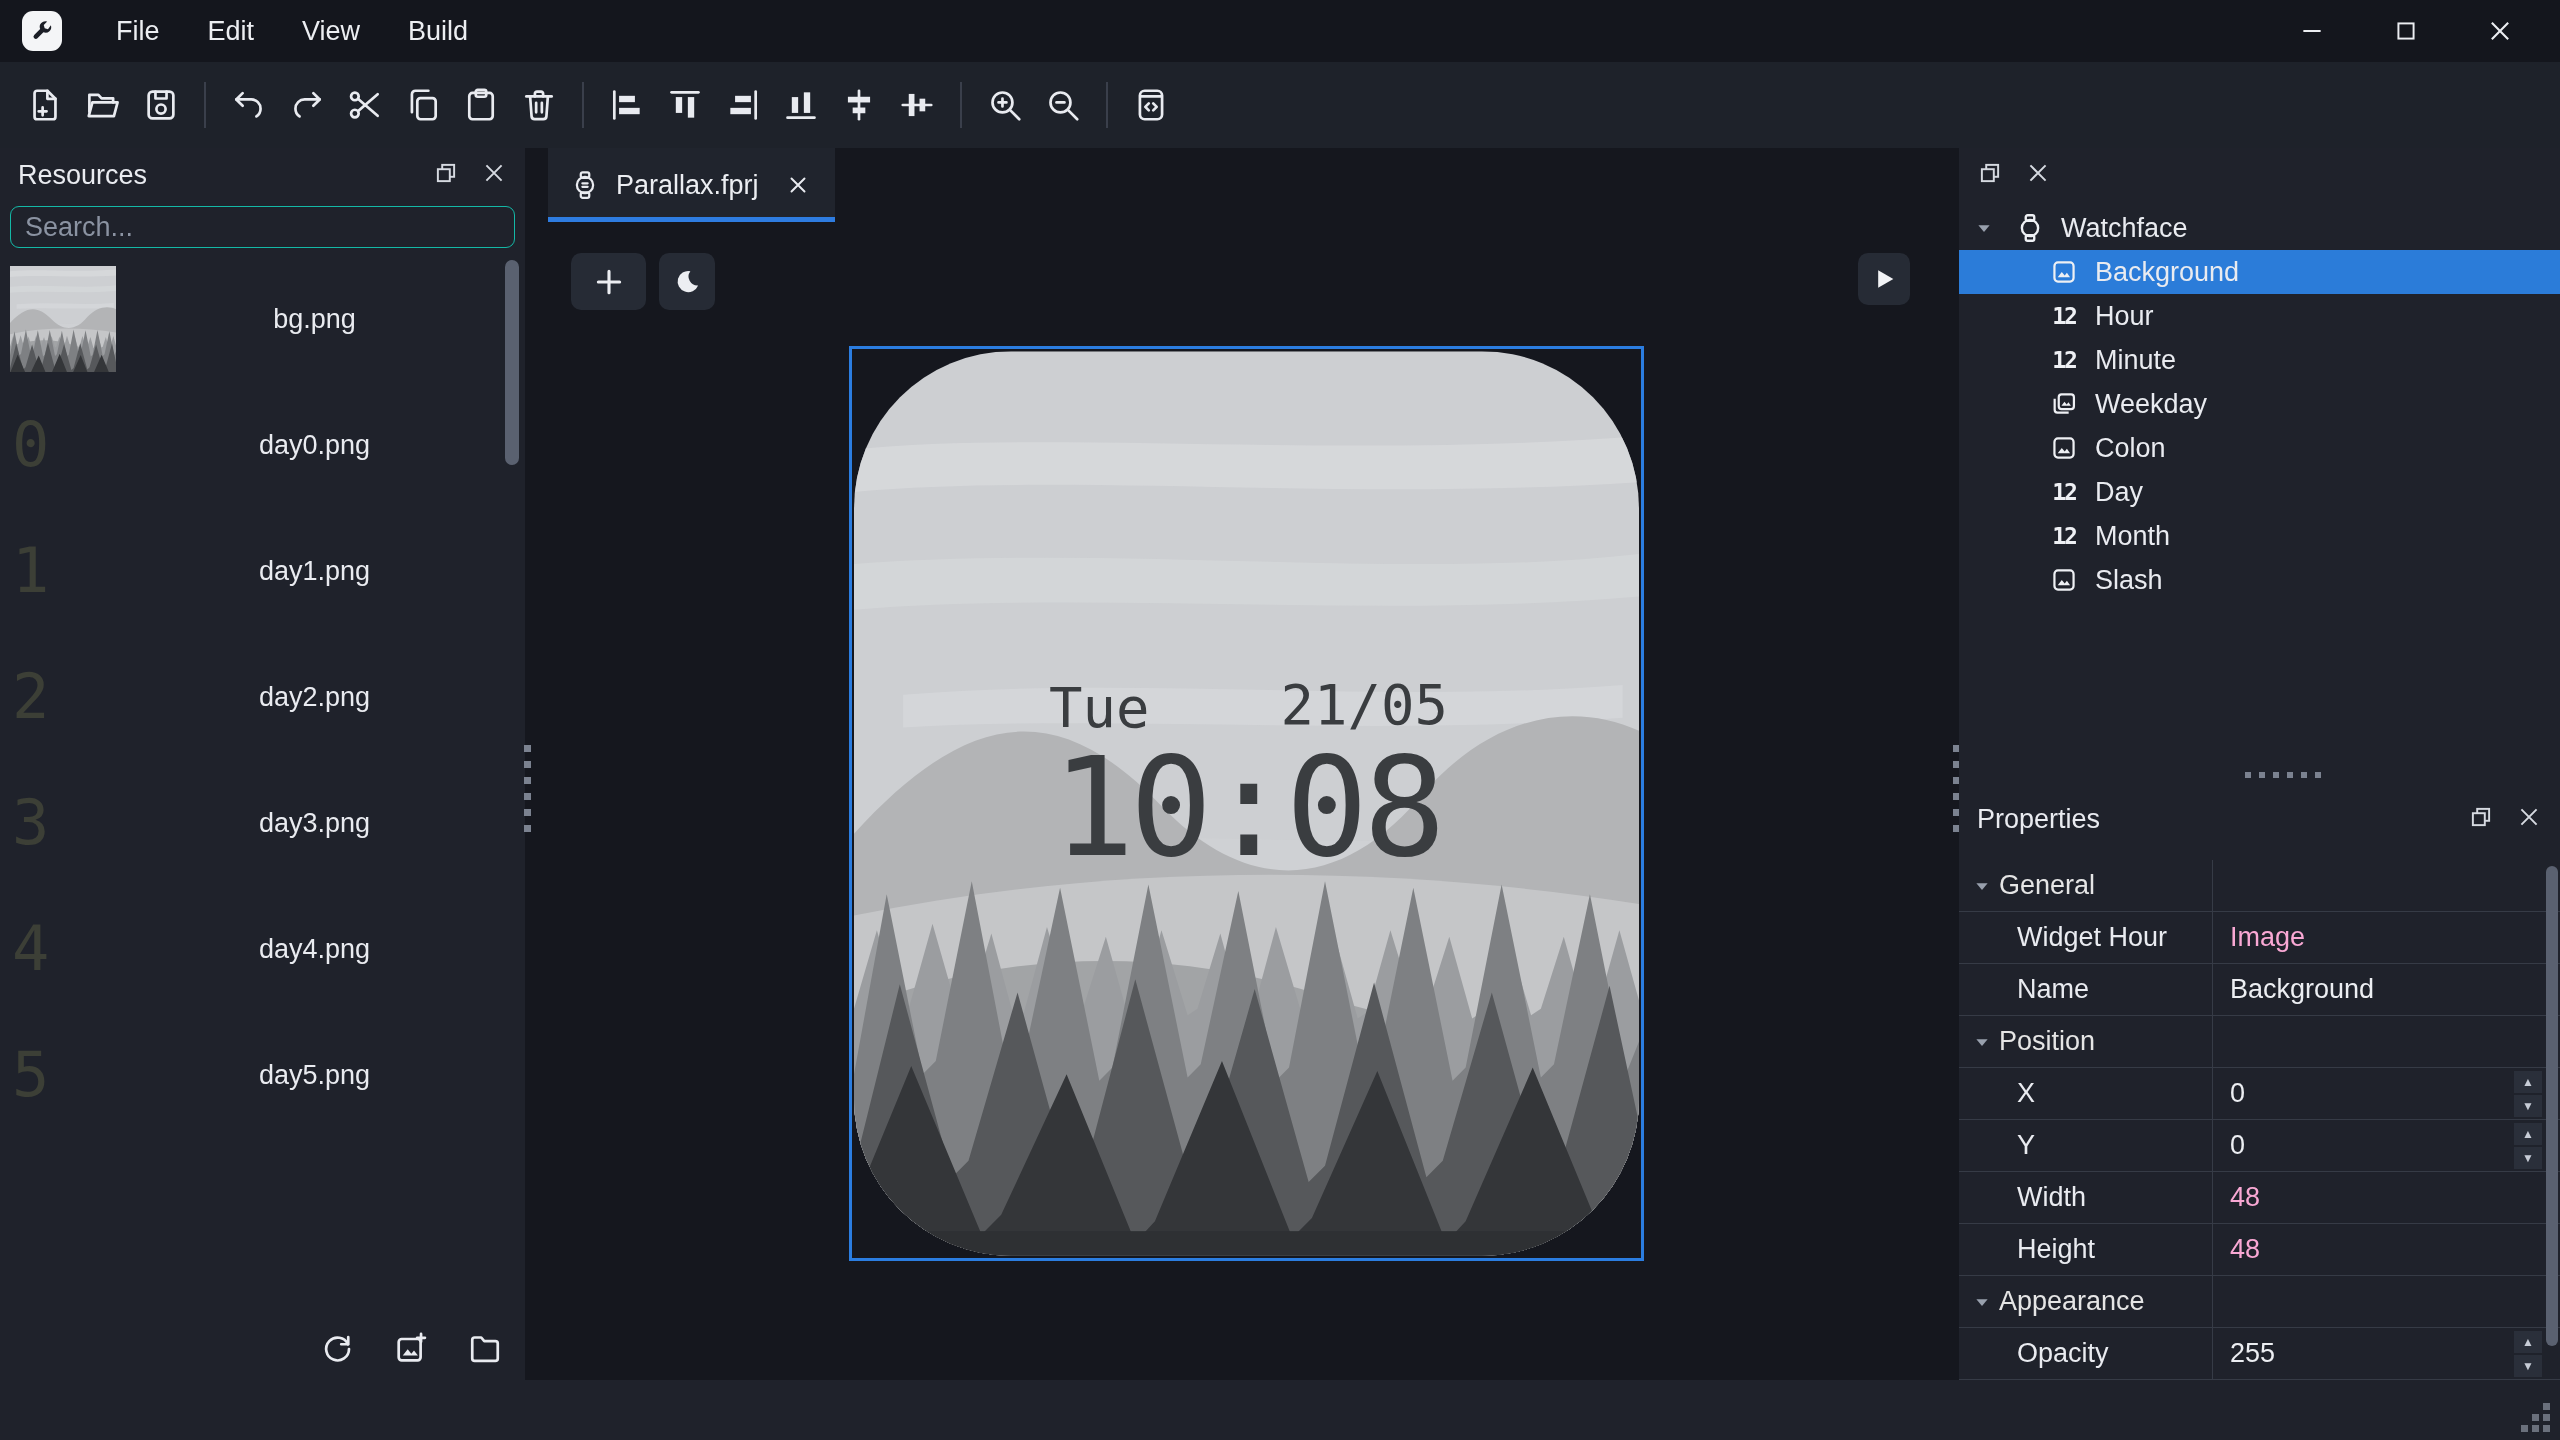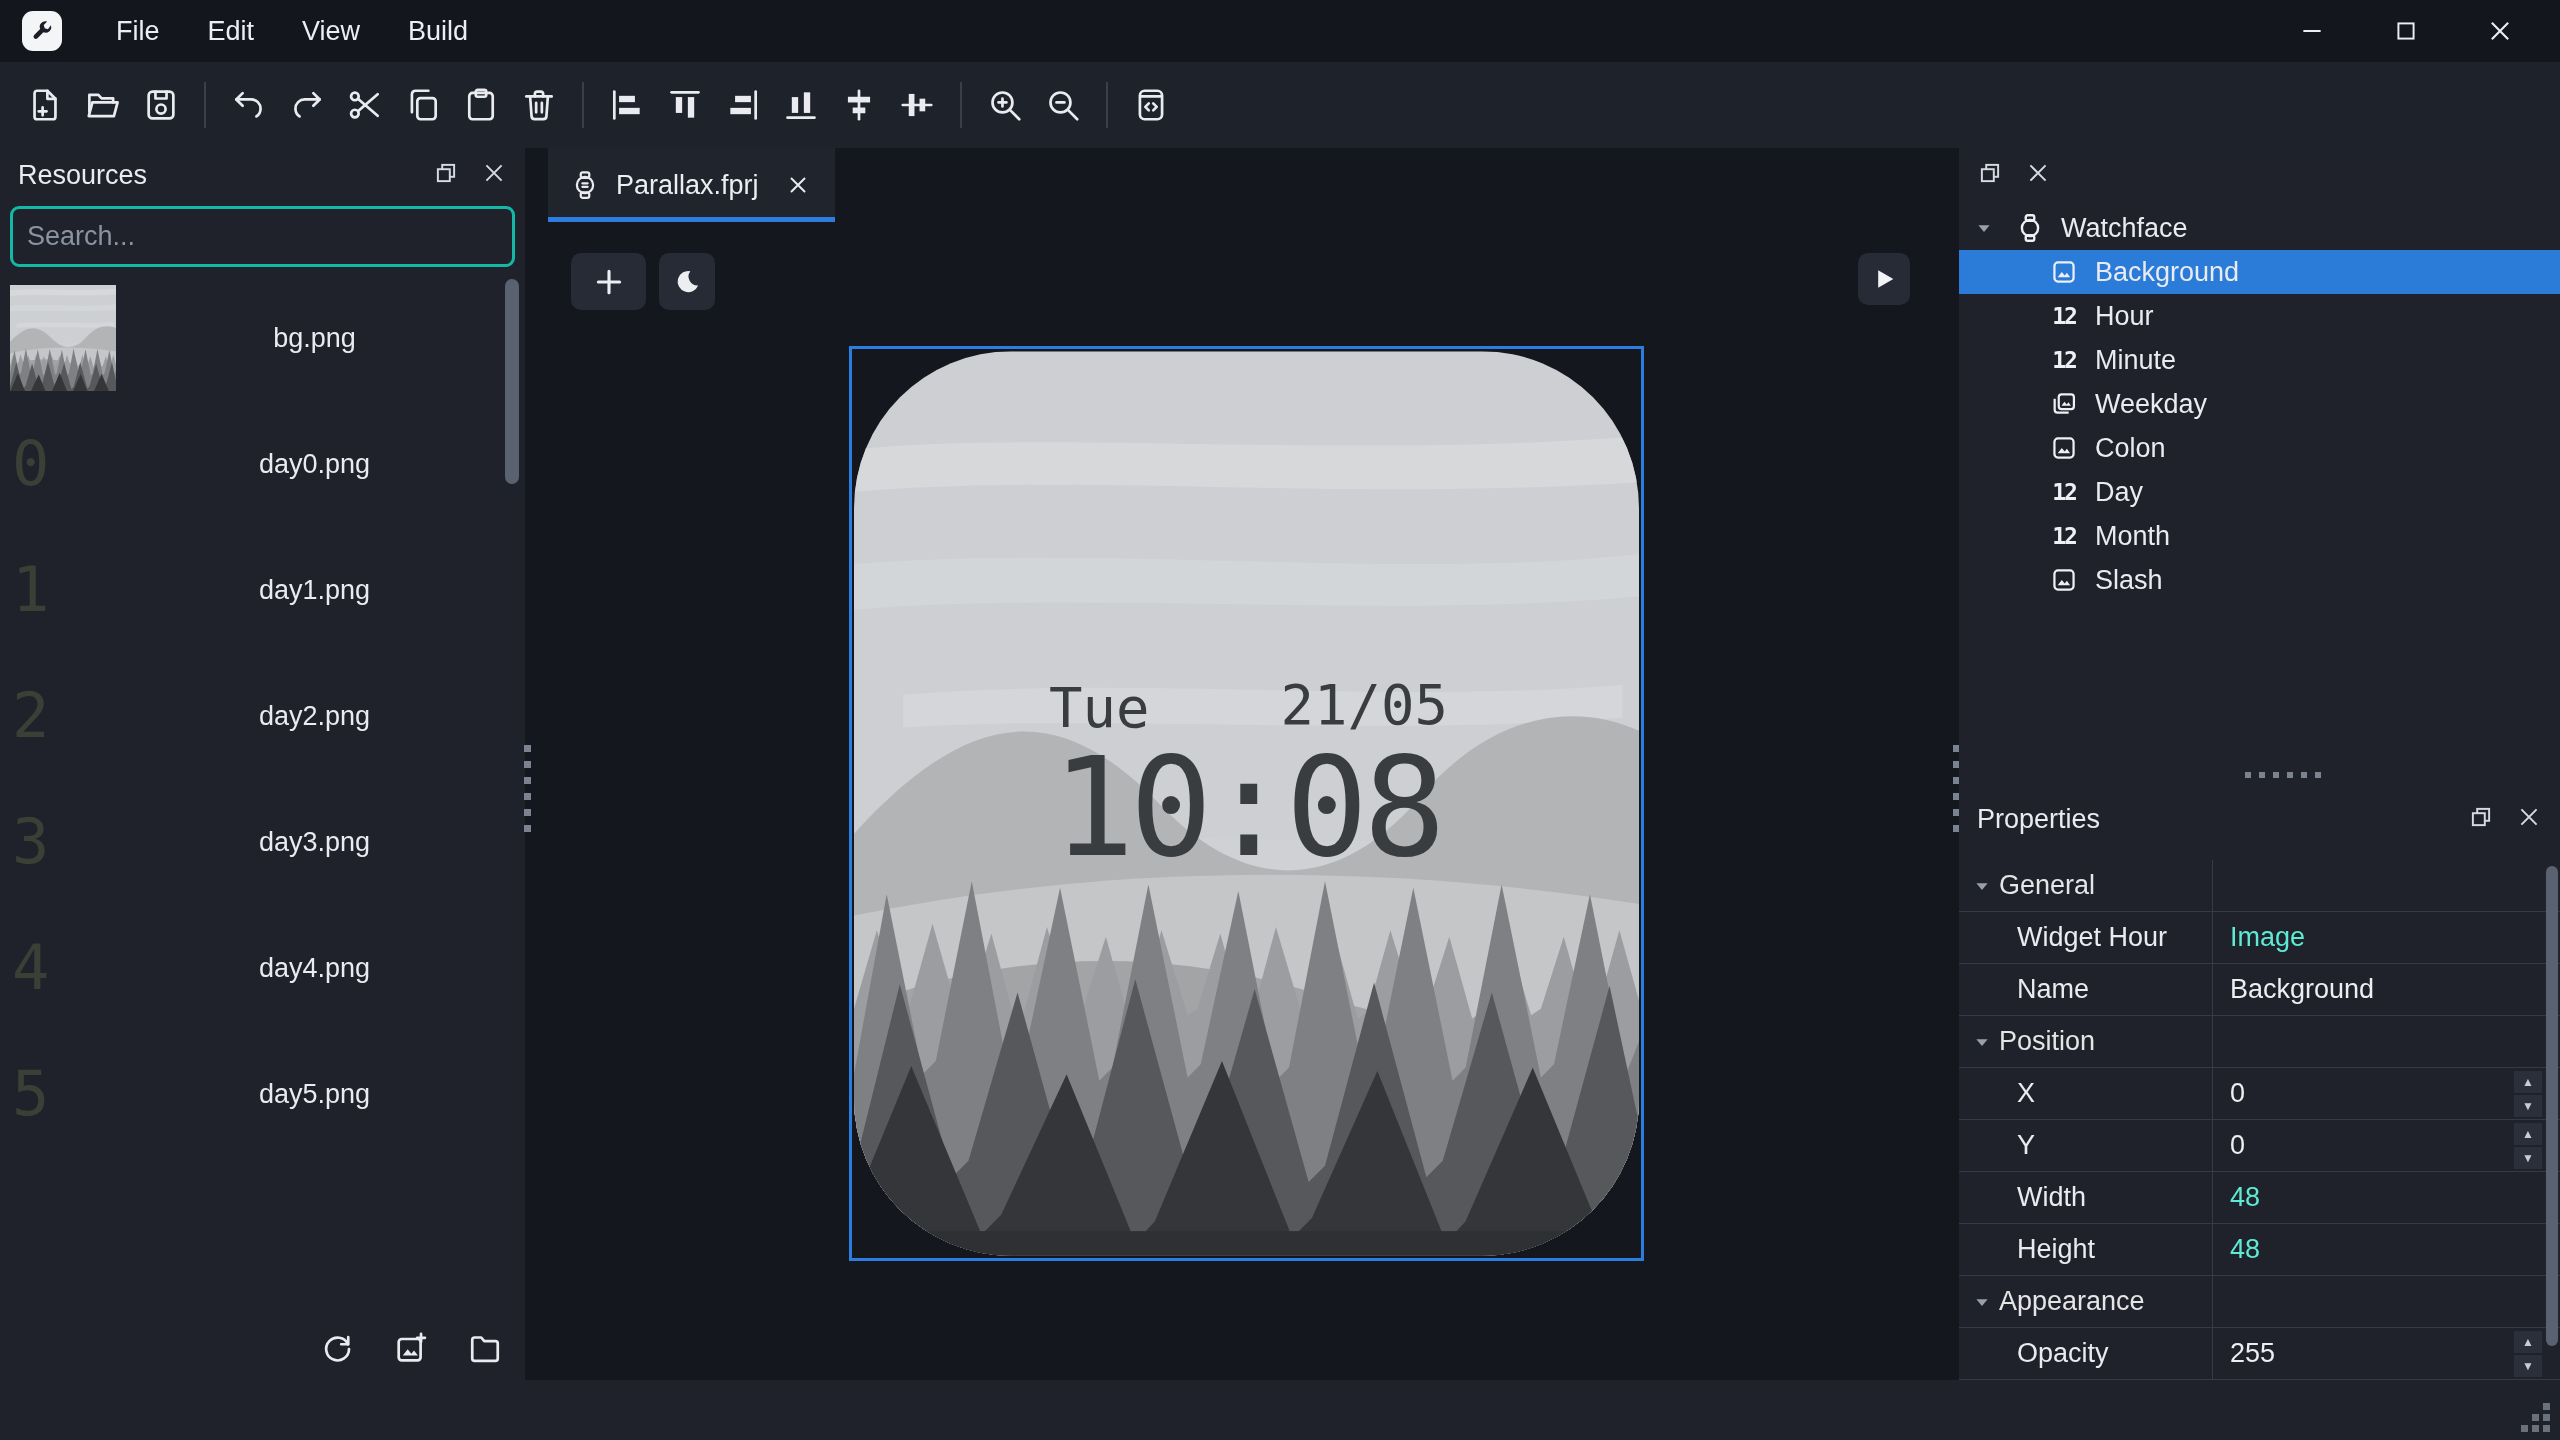--- a/index.html
+++ b/index.html
@@ -22,21 +22,21 @@
   .tbtn svg .fl { fill:#e9ebf0; stroke:none; }
 
   
   .panel-title-row { height:54px; display:flex; align-items:center; padding:0 18px; }
   .panel-title { font-size:27px; color:#e9ebf0; flex:1; }
   .pt-icons { display:flex; align-items:center; gap:22px; }
   .pt-icons svg { stroke:#d6dae1; fill:none; stroke-width:1.8; }
 
   
   .resources { position:absolute; left:0; top:148px; width:525px; height:1232px; background:#1f222b; }
-  .search-box { margin:4px 10px 8px 10px; height:61px; border:3px solid #14b8a6; border-radius:9px; background:transparent; display:flex; align-items:center; }
+  .search-box { margin:4px 10px 8px 10px; height:42px; border:1px solid #14b8a6; border-radius:9px; background:transparent; display:flex; align-items:center; }
   .search-box input { width:100%; background:transparent; border:none; outline:none; font-size:27px; color:#dfe3ea; padding:0 14px; font-family:"Liberation Sans", sans-serif; }
   .search-box input::placeholder { color:#8b93a2; }
   .res-list { position:relative; }
   .res-row { height:126px; display:flex; align-items:center; position:relative; }
   .res-thumb { width:118px; height:126px; display:flex; align-items:center; flex:none; }
   .res-thumb svg.scene-thumb { width:106px; height:106px; margin-left:10px; }
   .colon-thumb { margin-left:38px; display:flex; flex-direction:column; gap:34px; }
   .colon-thumb .dot { width:23px; height:23px; border-radius:50%; background:#33362e; }
   .digit-glyph { font-family:"DejaVu Sans Mono", monospace; font-size:62px; font-weight:400; color:#3c3f36; margin-left:12px; line-height:1; }
   .res-label { flex:1; text-align:center; font-size:27px; color:#e9ebf0; padding-right:14px; }
@@ -83,21 +83,21 @@
   .props .hdots { position:absolute; top:2px; left:286px; }
   .props .hdots i { width:6px; height:6px; background:#6e московia; }
   .props-title-row { position:absolute; top:22px; left:0; width:100%; }
   .pgrid { position:absolute; top:90px; left:0; width:601px; height:520px; overflow:hidden; }
   .pgrid::before { content:""; position:absolute; left:253px; top:0; bottom:0; width:1px; background:#363b46; }
   .prow { height:52px; display:flex; align-items:center; border-bottom:1px solid #363b46; position:relative; font-size:27px; }
   .prow .caret { margin-left:14px; display:flex; width:26px; }
   .prow .slabel { color:#e5e5e5; }
   .prow .plabel { margin-left:58px; color:#e9ebf0; width:180px; flex:none; }
   .prow .pvalue { position:absolute; left:271px; color:#eceef2; }
-  .prow .pvalue.muted { color:#5eead4; }
+  .prow .pvalue.muted { color:#f9a8d4; }
   .spin { position:absolute; right:18px; top:3px; width:28px; height:46px; display:flex; flex-direction:column; gap:2px; }
   .spin b { flex:1; background:#2a2f3a; color:#c7ccd6; font-size:12px; display:flex; align-items:center; justify-content:center; font-weight:400; }
   .props-scroll { position:absolute; right:2px; top:96px; width:12px; height:480px; background:#5a6170; border-radius:6px; }
 
   
   .statusbar { position:absolute; left:0; top:1380px; width:2560px; height:60px; background:#1f222b; }
   .grip { position:absolute; right:10px; bottom:8px; display:flex; flex-direction:column; gap:4px; align-items:flex-end; }
   .grip span { display:flex; gap:4px; }
   .grip i { width:7px; height:7px; background:#6a707c; display:block; }
 

